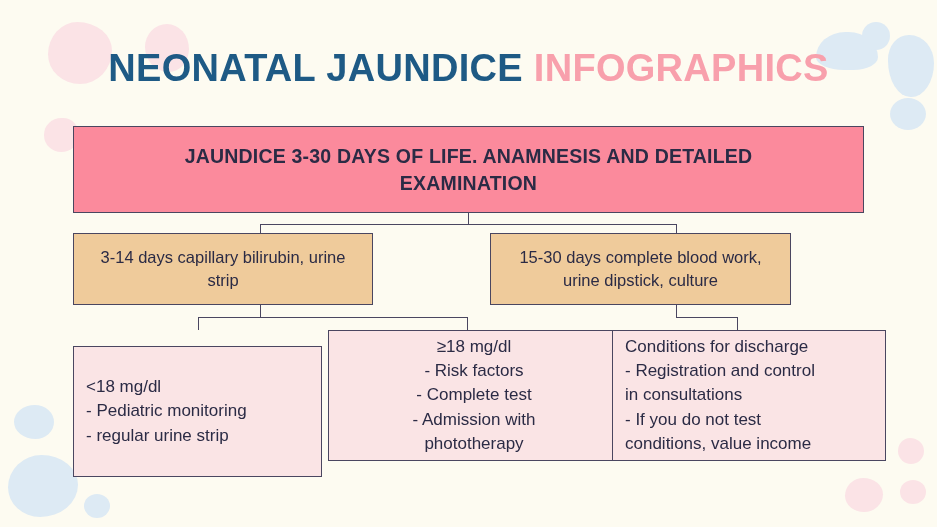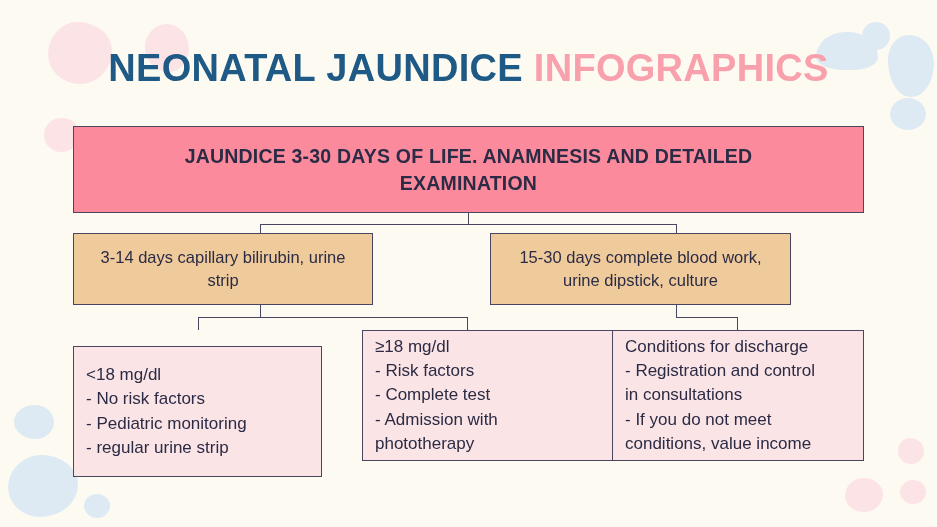--- a/index.html
+++ b/index.html
@@ -98,22 +98,22 @@
     text-align: left;
     padding: 0 12px;
   }
   .node-pinklight .lines { width: 100%; }
 
   
   #hdr  { left: 73px;  top: 126px; width: 791px; height: 87px; }
   #tan1 { left: 73px;  top: 233px; width: 300px; height: 72px; }
   #tan2 { left: 490px; top: 233px; width: 301px; height: 72px; }
   #p1   { left: 73px;  top: 330px; width: 249px; height: 131px; margin-top: 16px; }
-  #p2   { left: 362px; top: 330px; width: 292px; height: 131px; }
-  #p3   { left: 612px; top: 330px; width: 252px; height: 131px; }
+  #p2   { left: 328px; top: 330px; width: 292px; height: 131px; text-align: center; }
+  #p3   { left: 612px; top: 330px; width: 274px; height: 131px; }
 
   
   .conn {
     position: absolute;
     background: #4A4660;
     pointer-events: none;
   }
   .v { width: 1.2px; }
   .h { height: 1.2px; }
 
@@ -174,39 +174,38 @@
   <div class="node node-tan" id="tan1">
     <span>3-14 days capillary bilirubin, urine strip</span>
   </div>
   <div class="node node-tan" id="tan2">
     <span>15-30 days complete blood work, urine dipstick, culture</span>
   </div>
 
   <div class="node node-pinklight" id="p1">
     <div class="lines">
       <div>&lt;18 mg/dl</div>
-      <div>- No risk factors</div>
       <div>- Pediatric monitoring</div>
       <div>- regular urine strip</div>
     </div>
   </div>
 
   <div class="node node-pinklight" id="p2">
     <div class="lines">
       <div>≥18 mg/dl</div>
       <div>- Risk factors</div>
       <div>- Complete test</div>
       <div>- Admission with</div>
       <div>phototherapy</div>
     </div>
   </div>
 
   <div class="node node-pinklight" id="p3">
     <div class="lines">
       <div>Conditions for discharge</div>
       <div>- Registration and control</div>
       <div>in consultations</div>
-      <div>- If you do not meet</div>
+      <div>- If you do not test</div>
       <div>conditions, value income</div>
     </div>
   </div>
 
 </div>
 
 </body></html>

